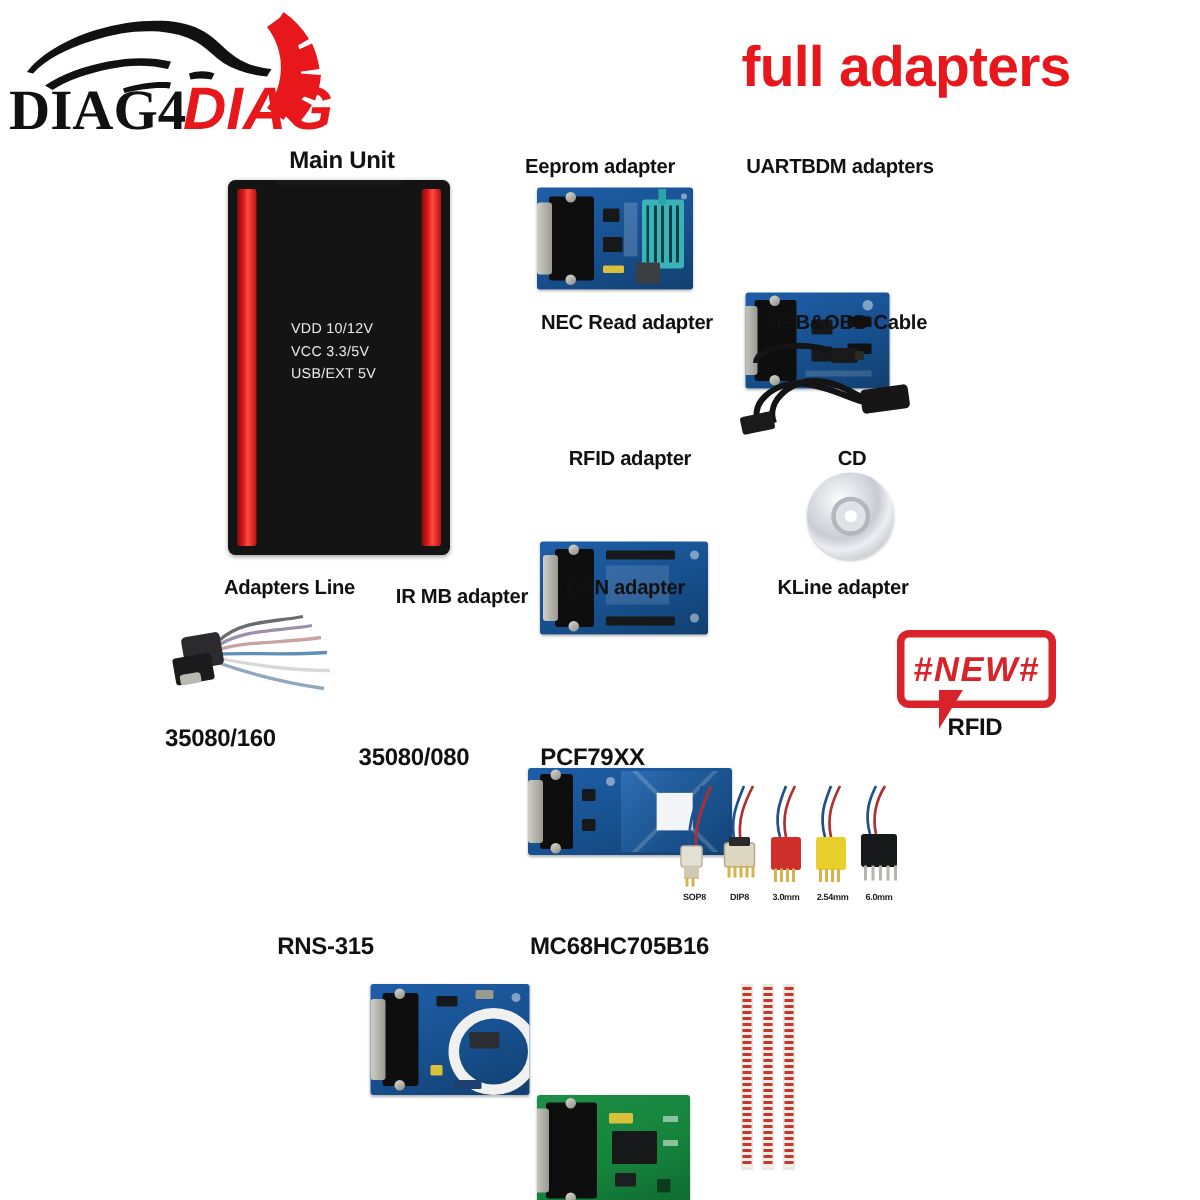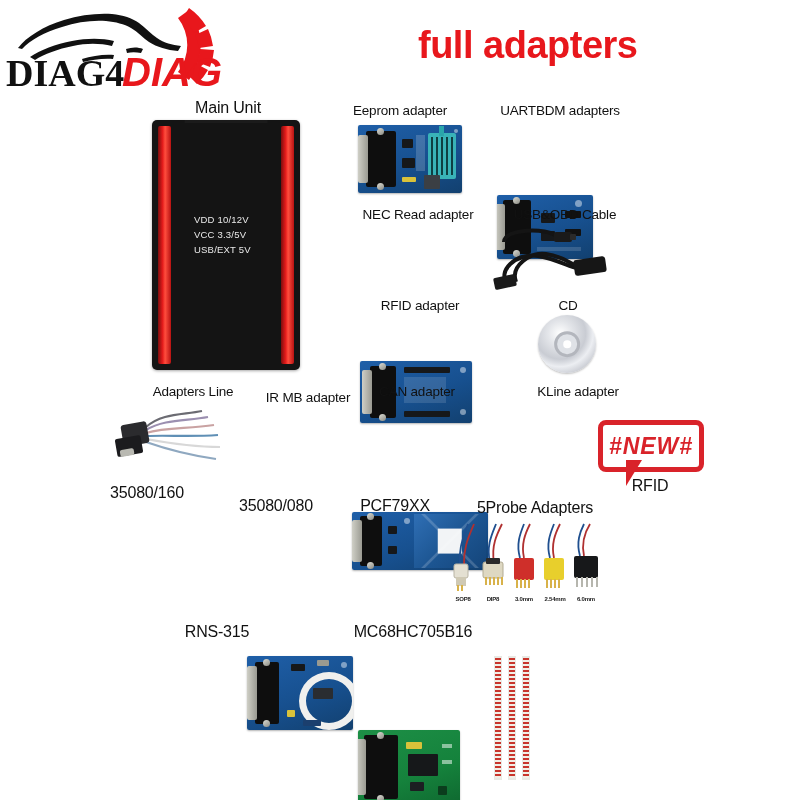--- a/index.html
+++ b/index.html
@@ -9,28 +9,28 @@
     font-family:"Liberation Sans", sans-serif;
     background:#ffffff;
   }
   .stage{position:absolute;left:0;top:0;width:720px;height:800px;}
   .abs{position:absolute;}
 
   
   .brand{left:4px;top:2px;width:300px;height:92px;}
   .brand svg{display:block;}
   .headline{
-    left:418px;top:24px;width:372px;text-align:left;
+    left:418px;top:24px;width:372px;text-align:center;
     color:#e8171c;font-size:38px;font-weight:700;letter-spacing:-0.5px;
     font-family:"Liberation Sans", sans-serif;
   }
 
   
   .cap{
-    color:#111;font-weight:400;text-align:center;white-space:nowrap;
+    color:#111;font-weight:700;text-align:center;white-space:nowrap;
     font-size:13.5px;letter-spacing:-0.2px;line-height:1;
   }
   .cap.lg{font-size:16px;}
 
   
   .mainunit{
     background:#141414;border-radius:5px;overflow:hidden;
     box-shadow:0 1px 3px rgba(0,0,0,.35);
   }
   .mu-stripe{position:absolute;top:6px;bottom:6px;width:13px;
@@ -264,36 +264,35 @@
       <div class="screw" style="left:13px;bottom:-3px;"></div>
     </div>
     <div class="pad" style="left:48px;top:12px;width:16px;height:7px;"></div>
     <div class="chip" style="left:50px;top:24px;width:30px;height:22px;"></div>
     <div class="chip sm" style="left:52px;top:52px;width:14px;height:9px;"></div>
     <div class="silk" style="left:84px;top:14px;width:10px;height:4px;"></div>
     <div class="silk" style="left:84px;top:30px;width:10px;height:4px;"></div>
     <div class="chip sm" style="left:80px;top:56px;width:9px;height:9px;background:#0b3d1d;"></div>
   </div>
 
-  <div class="abs cap" style="left:508px;top:385px;width:140px;">KLine adapter</div>
+  <div class="abs cap" style="left:492px;top:385px;width:140px;">KLine adapter</div>
 
   <div class="abs newbox" style="left:598px;top:420px;width:96px;height:42px;">
     <span>#NEW#</span>
   </div>
   <div class="abs newtail" style="left:626px;top:460px;"></div>
 
   <div class="abs cap lg" style="left:610px;top:478px;width:80px;">RFID</div>
 
   <div class="abs cap lg" style="left:82px;top:485px;width:130px;">35080/160</div>
 
   <div class="abs cap lg" style="left:216px;top:498px;width:120px;">35080/080</div>
 
   <div class="abs cap lg" style="left:340px;top:498px;width:110px;">PCF79XX</div>
 
-  <div class="abs cap lg" style="left:455px;top:500px;width:160px;">5Probe Adapters</div>
   <div class="abs" style="left:450px;top:522px;width:160px;height:88px;">
     <svg width="160" height="76" viewBox="0 0 160 76">
       <g fill="none" stroke-width="1.8">
         <path d="M10 44 C8 26 14 14 18 2" stroke="#1f4f8f"></path>
         <path d="M14 44 C13 26 19 14 24 2" stroke="#b03030"></path>
         <path d="M40 40 C36 24 42 12 46 2" stroke="#1f4f8f"></path>
         <path d="M44 40 C41 24 47 12 52 2" stroke="#b03030"></path>
         <path d="M70 36 C66 22 70 12 74 2" stroke="#1f4f8f"></path>
         <path d="M74 36 C71 22 75 12 80 2" stroke="#b03030"></path>
         <path d="M100 36 C96 22 100 12 104 2" stroke="#1f4f8f"></path>

